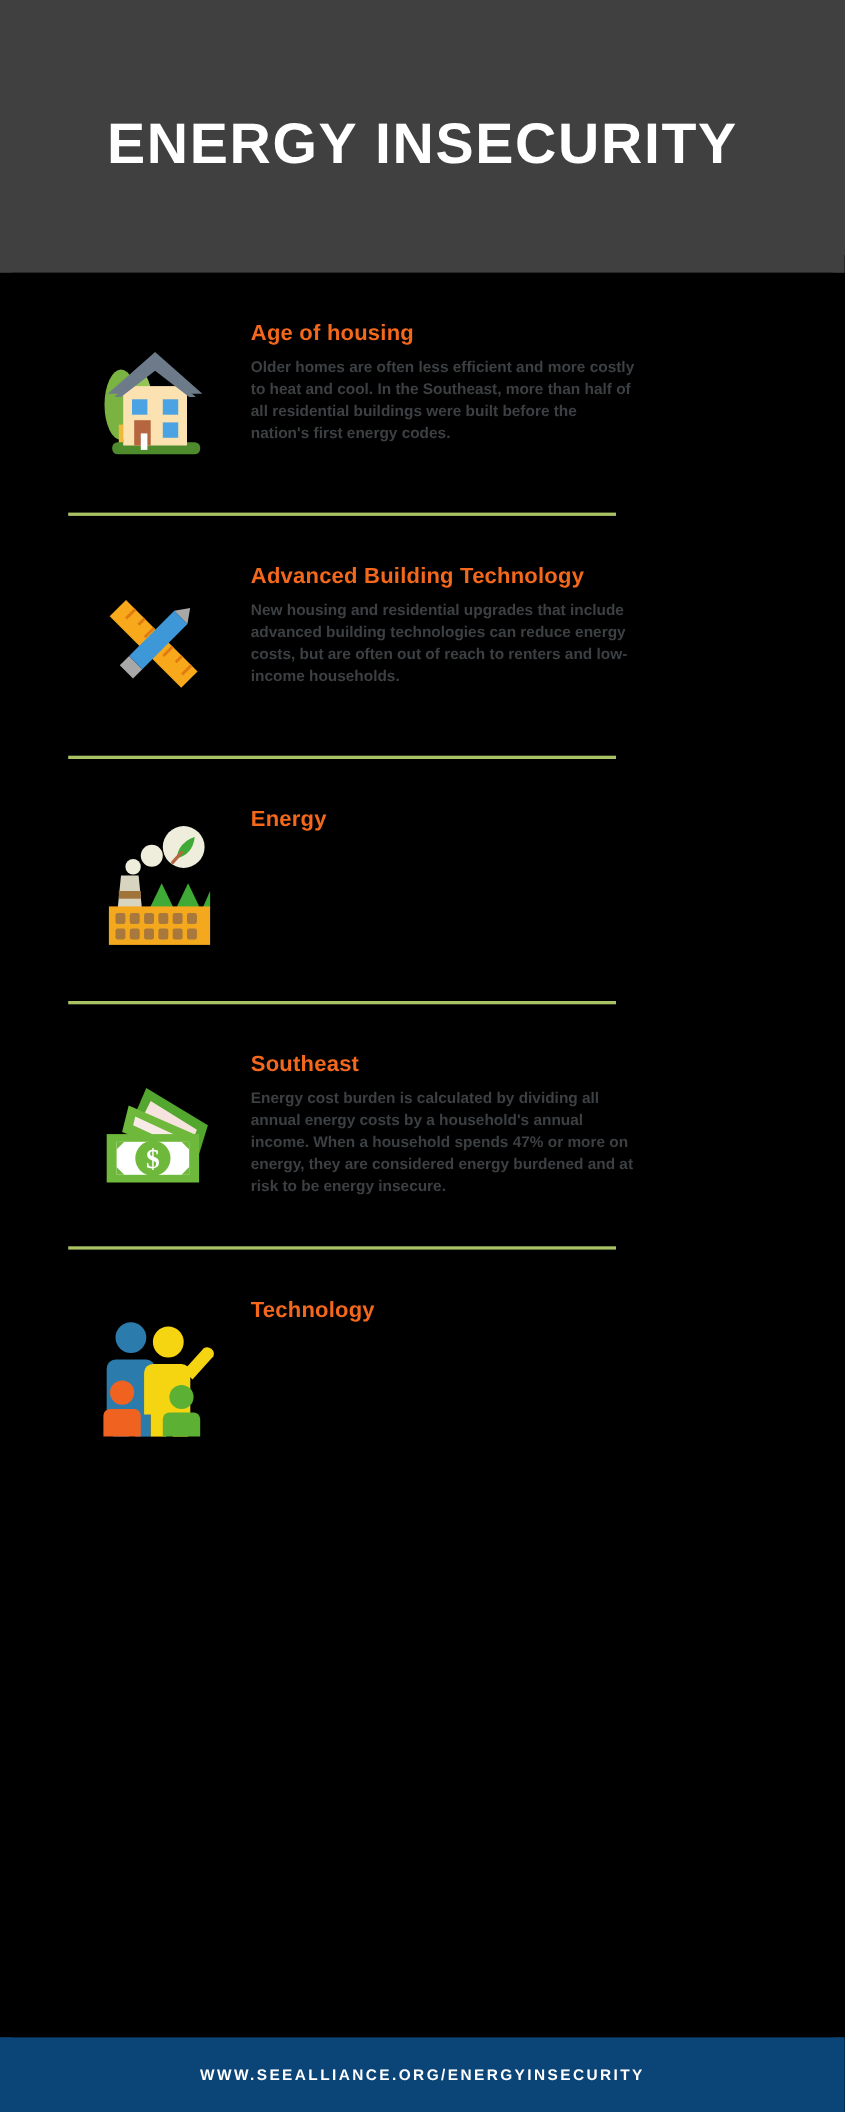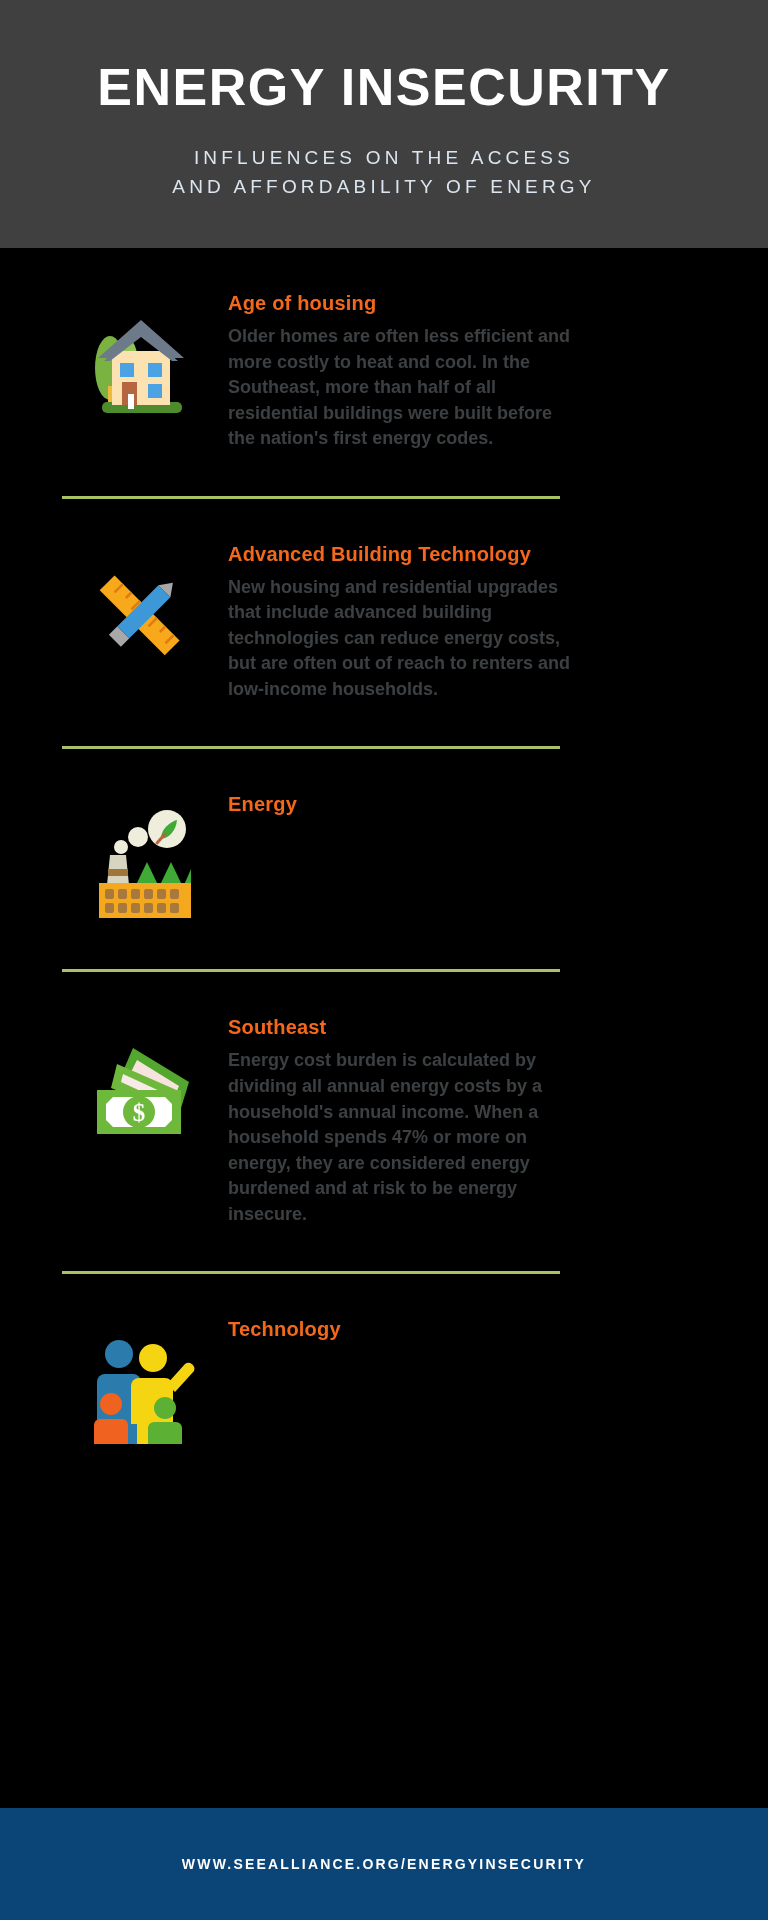--- a/index.html
+++ b/index.html
@@ -77,63 +77,59 @@
   }
   .sec-title {
     color: #F4681C;
     font-size: 20px;
     font-weight: bold;
     letter-spacing: 0.2px;
     margin-bottom: 9px;
   }
   .sec-body {
     color: #3C4043;
-    font-size: 18px;
+    font-size: 14px;
     line-height: 1.42;
     font-weight: 600;
     max-width: 350px;
   }
   .divider {
     height: 3px;
     background: #A9C263;
     margin: 0 auto;
     width: 498px;
     margin-left: 62px;
   }
   .gap-sm { height: 34px; }
   .gap-md { height: 44px; }
 
   
   .footer {
     background: #0B4578;
-    height: 112px;
+    height: 68px;
     display: flex;
     align-items: center;
     justify-content: center;
   }
   .footer-text {
     color: #FFFFFF;
     font-size: 14px;
     font-weight: bold;
     letter-spacing: 2.2px;
   }
 
   svg { display: block; }
 </style>
 </head>
 <body>
 
 <div class="page">
 
   <div class="header">
     <div class="header-title">ENERGY INSECURITY</div>
-    <div class="header-sub">
-      <div>INFLUENCES ON THE ACCESS</div>
-      <div>AND AFFORDABILITY OF ENERGY</div>
-    </div>
   </div>
 
   <div class="content">
 
     <div class="gap-sm"></div>
     <div class="section">
       <div class="icon-col">
         <svg width="116" height="116" viewBox="0 0 116 116">
           <ellipse cx="28" cy="62" rx="15" ry="32" fill="#7BB342"></ellipse>
           <rect x="26" y="80" width="4" height="22" fill="#EFBA3C"></rect>

